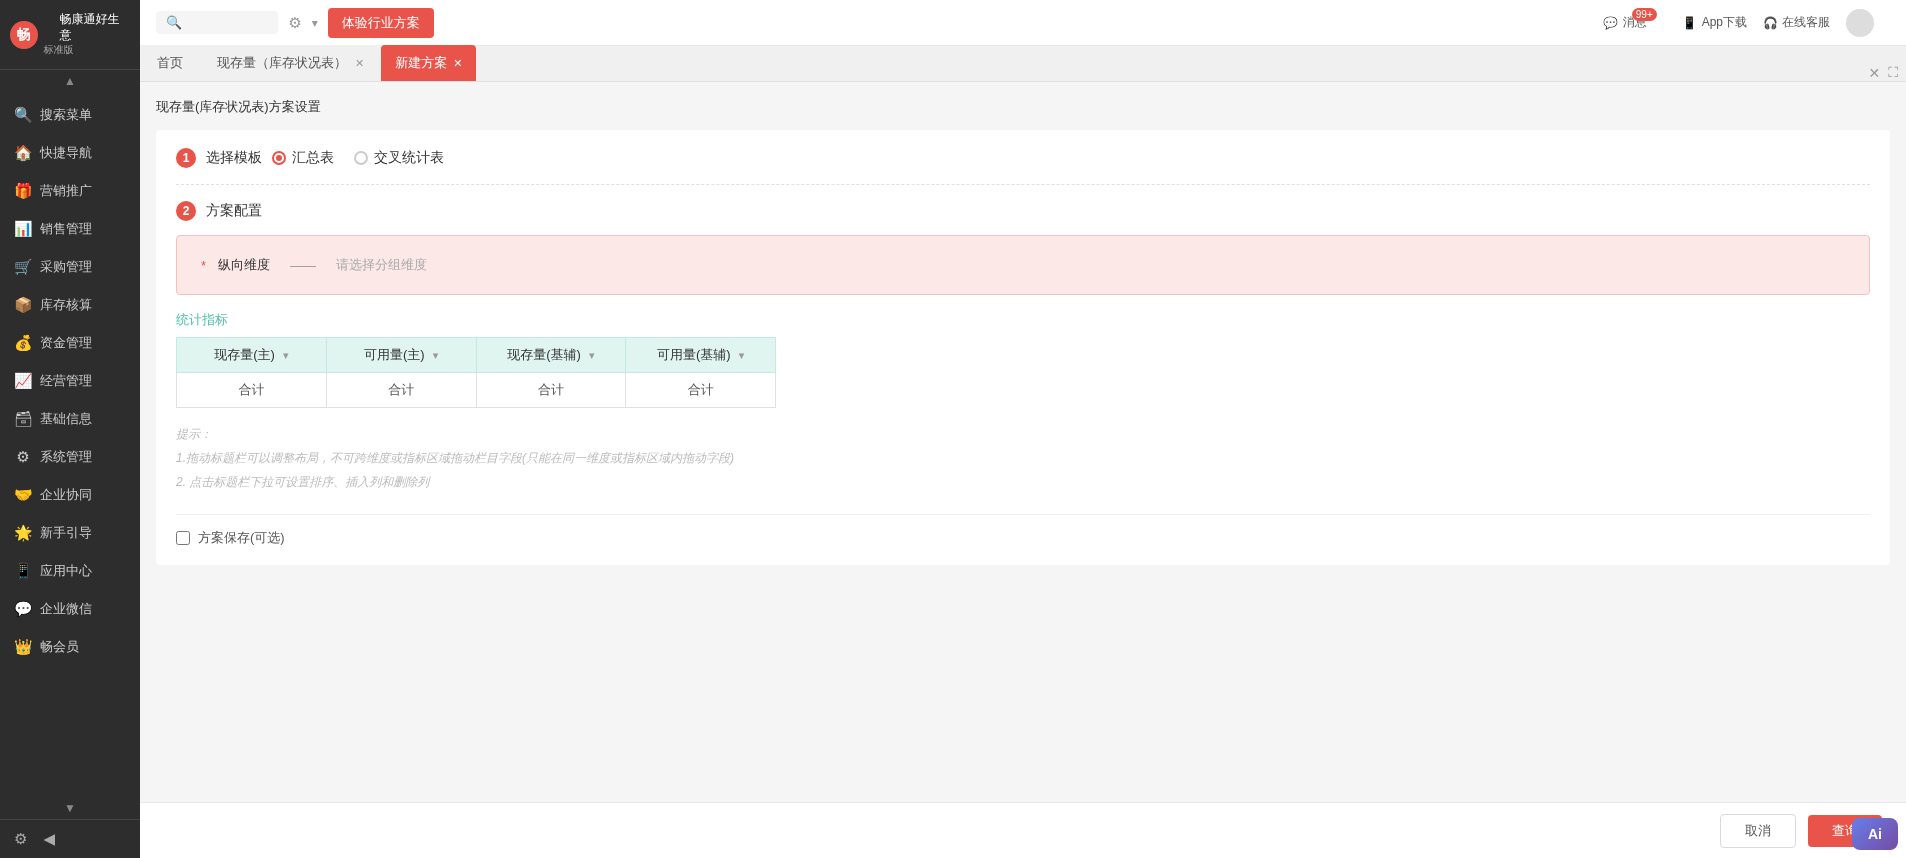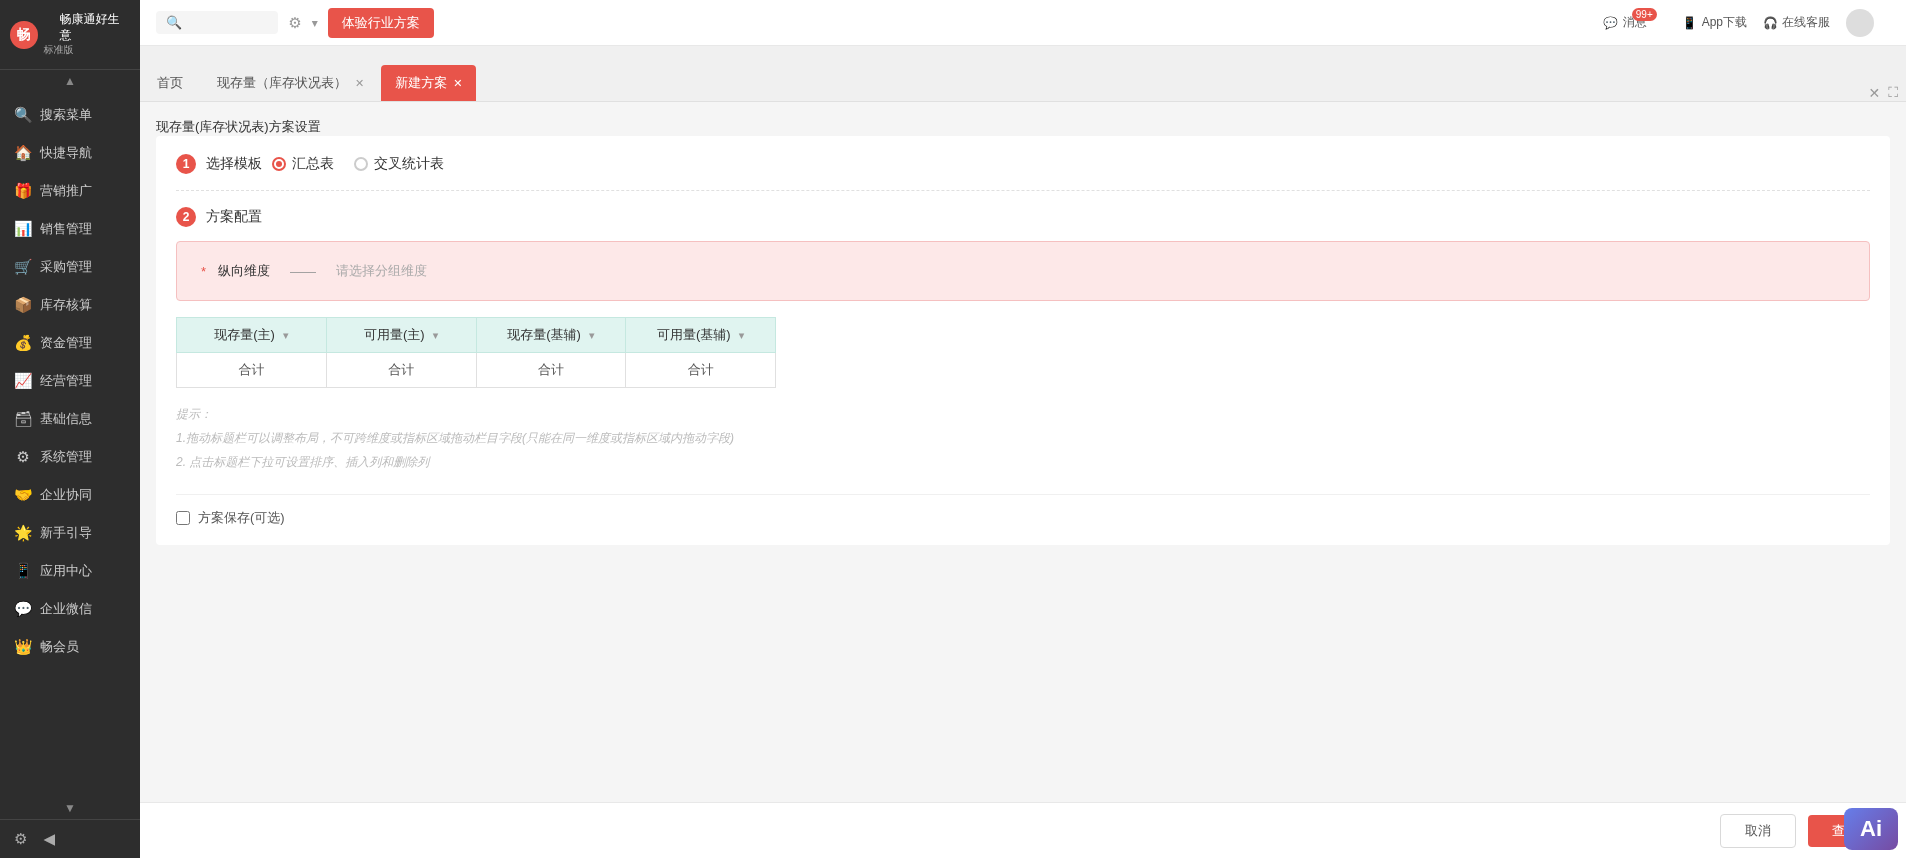--- a/index.html
+++ b/index.html
@@ -90,21 +90,21 @@
       border-radius: 10px; font-size: 10px;
       padding: 1px 4px; position: absolute; top: -6px; right: -10px;
     }
     .topbar-avatar {
       width: 28px; height: 28px; background: #ddd; border-radius: 50%;
     }
     .topbar-username { font-size: 12px; color: #555; }
 
     
     .tabs-bar {
-      height: 56px;
+      height: 36px;
       background: #f0f0f0;
       border-bottom: 1px solid #e0e0e0;
       display: flex; align-items: flex-end;
       padding-left: 0;
     }
     .tab {
       height: 36px;
       padding: 0 16px;
       display: flex; align-items: center; gap: 8px;
       font-size: 13px;
@@ -133,21 +133,21 @@
     .tab-window-btn { font-size: 14px; color: #999; cursor: pointer; }
 
     
     .content {
       flex: 1; overflow-y: auto;
       background: #f5f5f5;
       padding: 16px;
       position: relative;
     }
     .page-title {
-      font-size: 13px; color: #333; 
+      font-size: 13px; color: #333; margin-bottom: 14px;
     }
     .section-card {
       background: #fff;
       border-radius: 4px;
       padding: 18px 20px;
       margin-bottom: 0;
     }
 
     
     .step-header {
@@ -275,21 +275,21 @@
     .sidebar-scroll-up, .sidebar-scroll-down {
       display: flex; align-items: center; justify-content: center;
       padding: 4px; color: #888; cursor: pointer; font-size: 12px;
     }
 
     
     .ai-badge {
       position: fixed; bottom: 8px; right: 8px;
       background: linear-gradient(135deg, #667eea, #764ba2);
       color: #fff; border-radius: 8px;
-      padding: 8px 16px; font-size: 22px; font-weight: bold;
+      padding: 8px 16px; font-size: 14px; font-weight: bold;
       cursor: pointer;
     }
   </style>
 </head>
 <body>
 
 <div class="sidebar">
   <div class="sidebar-logo">
     <div class="logo-icon">畅</div>
     <div>
@@ -452,20 +452,21 @@
         <div class="required-field">
           <span class="req-star">*</span>
           <span class="req-label">纵向维度</span>
           <span class="req-dash">——</span>
           <span class="req-placeholder">请选择分组维度</span>
         </div>
       </div>
 
 
       <div class="stats-section">
+        <div class="stats-title">统计指标</div>
         <table class="stats-table">
           <thead>
             <tr>
               <th>
                 <div class="th-inner">
                   <span>现存量(主)</span>
                   <span class="chevron-icon">▾</span>
                 </div>
               </th>
               <th>

